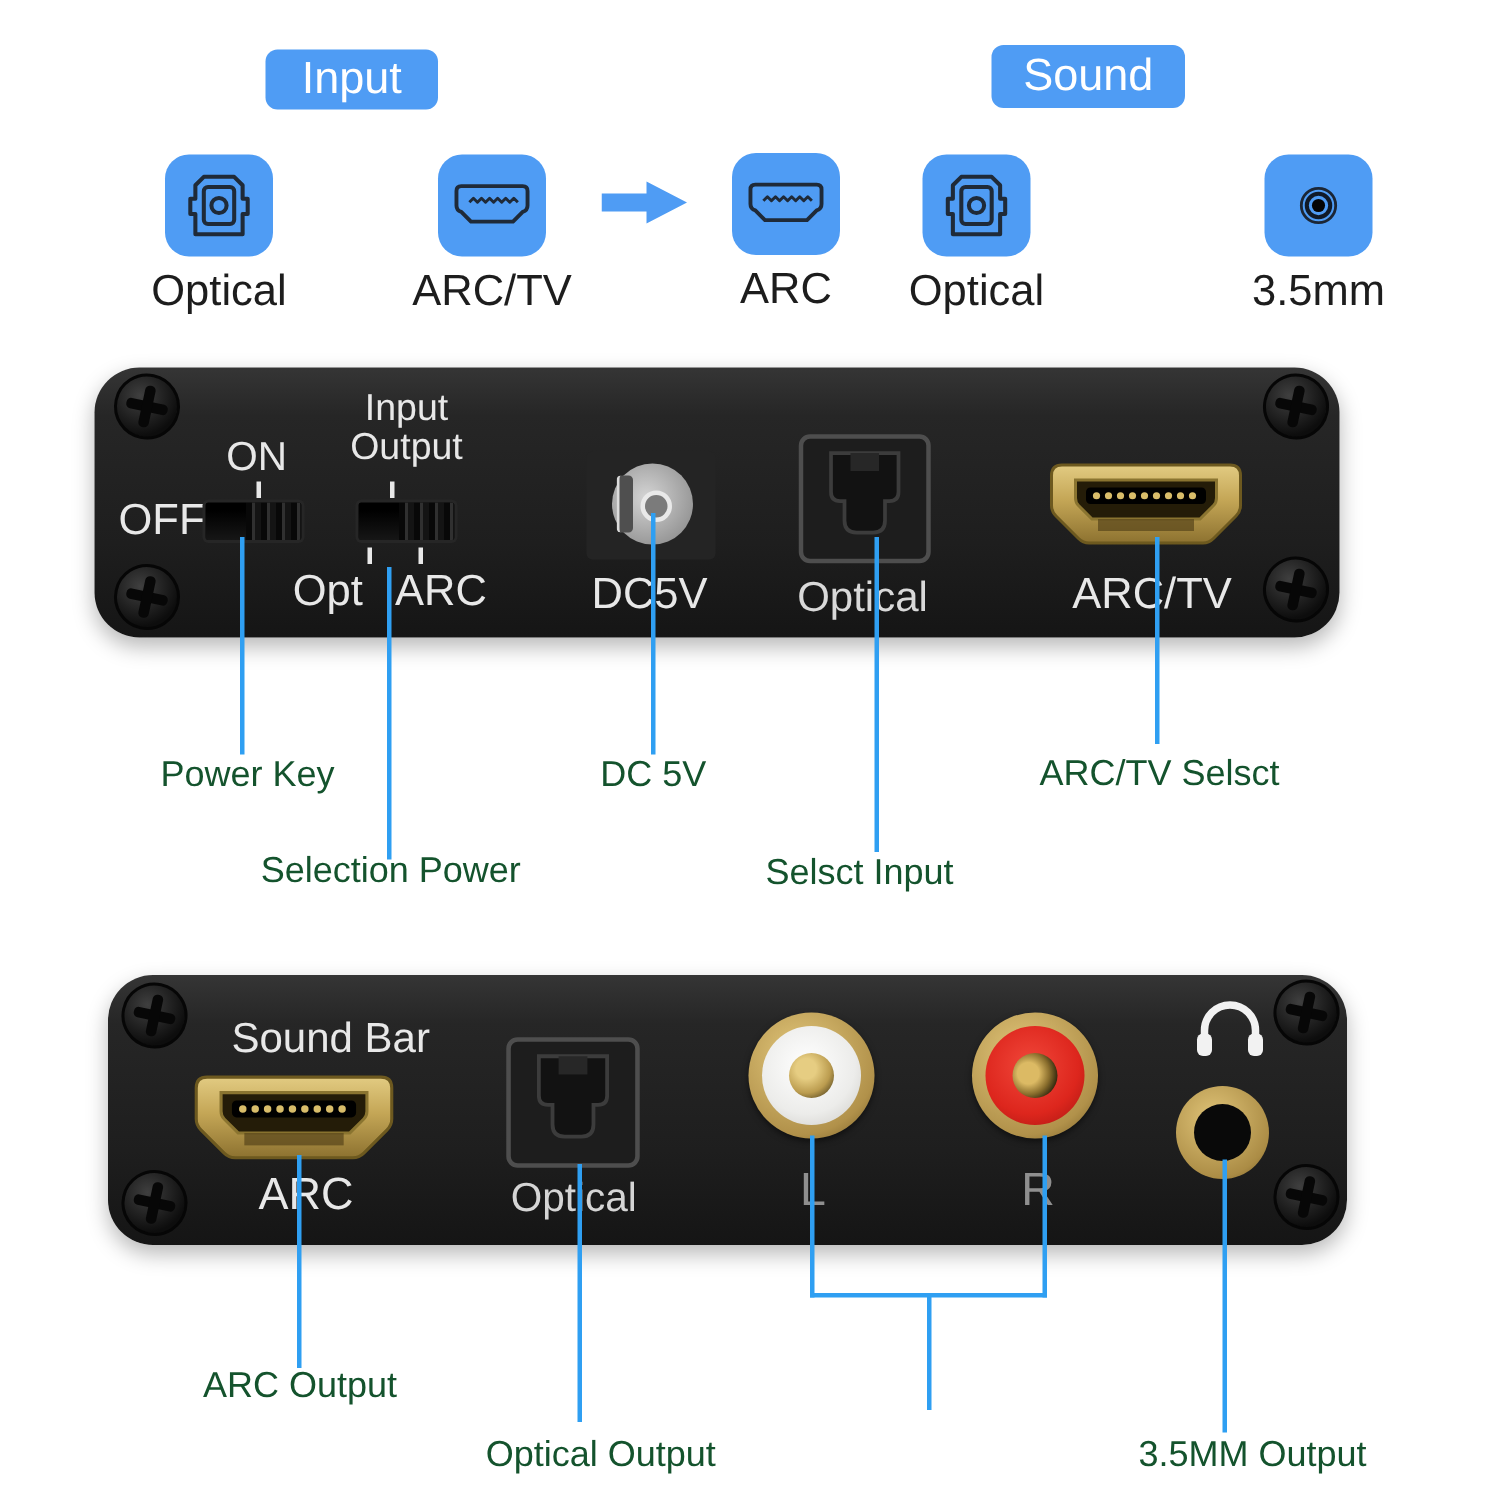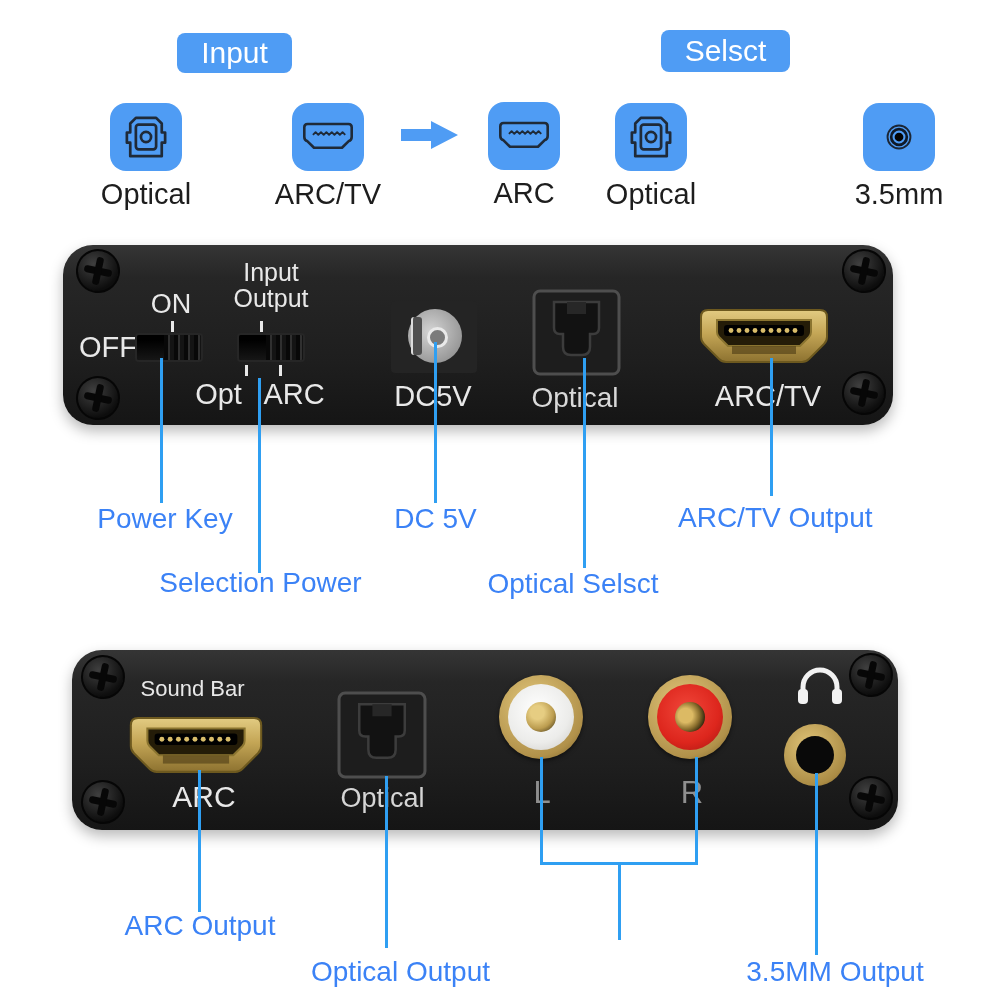--- a/index.html
+++ b/index.html
@@ -41,42 +41,42 @@
   .rca{position:absolute;width:84px;height:84px;border-radius:50%;
        background:radial-gradient(circle at 40% 35%, #e3c87c, #b1914a 70%, #6e5622);
        box-shadow:0 2px 4px rgba(0,0,0,.5);}
   .rca-ring{position:absolute;left:9px;top:9px;width:66px;height:66px;border-radius:50%;}
   .rca-core{position:absolute;left:27px;top:27px;width:30px;height:30px;border-radius:50%;}
   .jack-outer{position:absolute;width:62px;height:62px;border-radius:50%;
        background:radial-gradient(circle at 40% 35%, #e0c478, #ab8c45 72%, #6e5622);}
   .jack-hole{position:absolute;left:12px;top:12px;width:38px;height:38px;border-radius:50%;
        background:#090909;}
   .line{position:absolute;background:#2f9ff2;}
-  .callout{position:absolute;color:#3b82f6;font-size:28px;text-align:center;white-space:nowrap;}
+  .callout{position:absolute;color:#14532d;font-size:24px;text-align:center;white-space:nowrap;}
 </style>
 </head>
 <body>
 
 <div class="stage">
 
   <svg width="0" height="0" style="position:absolute" aria-hidden="true">
     <defs>
       <linearGradient id="gold" x1="0" y1="0" x2="0" y2="1">
         <stop offset="0" stop-color="#e2cb82"></stop>
         <stop offset="0.45" stop-color="#c4a656"></stop>
         <stop offset="1" stop-color="#8d7230"></stop>
       </linearGradient>
     </defs>
   </svg>
 
   <div class="badge" style="left:177px;top:33px;width:115px;height:40px">
     <span>Input</span>
   </div>
   <div class="badge" style="left:661px;top:30px;width:129px;height:42px">
-    <span>Selsct</span>
+    <span>Sound</span>
   </div>
 
   <div class="tile" style="left:91px;top:103px">
     <div class="tile-icon">
       <svg viewBox="0 0 48 48" width="54" height="54" fill="none" stroke="#1f2a38" stroke-width="2.4" stroke-linejoin="round">
         <path d="M15 7 L33 7 L38 12 L38 20 L41 20 L41 29 L38 29 L38 41 L10 41 L10 29 L7 29 L7 20 L10 20 L10 12 Z"></path>
         <rect x="15" y="13" width="18" height="22" rx="2.5"></rect>
         <circle cx="24" cy="24" r="4.5"></circle>
       </svg>
     </div>
@@ -112,21 +112,21 @@
       <svg viewBox="0 0 48 48" width="54" height="54" fill="none" stroke="#1f2a38" stroke-width="2.4" stroke-linejoin="round">
         <path d="M15 7 L33 7 L38 12 L38 20 L41 20 L41 29 L38 29 L38 41 L10 41 L10 29 L7 29 L7 20 L10 20 L10 12 Z"></path>
         <rect x="15" y="13" width="18" height="22" rx="2.5"></rect>
         <circle cx="24" cy="24" r="4.5"></circle>
       </svg>
     </div>
     <div class="tile-label">Optical</div>
   </div>
 
 
-  <div class="tile" style="left:844px;top:103px">
+  <div class="tile" style="left:824px;top:103px">
     <div class="tile-icon">
       <svg viewBox="0 0 48 48" width="50" height="50" fill="none">
         <circle cx="24" cy="24" r="11" stroke="#1b2635" stroke-width="1.8"></circle>
         <circle cx="24" cy="24" r="7.5" stroke="#101a28" stroke-width="2.6"></circle>
         <circle cx="24" cy="24" r="4.2" fill="#050505"></circle>
       </svg>
     </div>
     <div class="tile-label">3.5mm</div>
   </div>
 
@@ -196,31 +196,31 @@
   </div>
 
   <div class="line" style="left:160px;top:358px;width:3px;height:145px"></div>
   <div class="line" style="left:258px;top:378px;width:3px;height:195px"></div>
   <div class="line" style="left:434px;top:342px;width:3px;height:161px"></div>
   <div class="line" style="left:583px;top:358px;width:3px;height:210px"></div>
   <div class="line" style="left:770px;top:358px;width:3px;height:138px"></div>
 
   <div class="callout" style="left:70px;top:503px;width:190px">Power Key</div>
   <div class="callout" style="left:378px;top:503px;width:115px">DC 5V</div>
-  <div class="callout" style="left:678px;top:502px;width:190px">ARC/TV Output</div>
+  <div class="callout" style="left:678px;top:502px;width:190px">ARC/TV Selsct</div>
   <div class="callout" style="left:148px;top:567px;width:225px">Selection Power</div>
-  <div class="callout" style="left:483px;top:568px;width:180px">Optical Selsct</div>
+  <div class="callout" style="left:483px;top:568px;width:180px">Selsct Input</div>
 
   <div class="panel" style="left:72px;top:650px;width:826px;height:180px">
     <div class="screw" style="left:9px;top:5px"></div>
     <div class="screw" style="left:9px;top:130px"></div>
     <div class="screw" style="left:777px;top:3px"></div>
     <div class="screw" style="left:777px;top:126px"></div>
 
-    <div class="plabel" style="left:38px;top:26px;width:165px;font-size:22px">Sound Bar</div>
+    <div class="plabel" style="left:66px;top:26px;width:165px;font-size:28px">Sound Bar</div>
 
     <svg class="abs" style="left:53px;top:66px" width="142" height="60" viewBox="0 0 130 58">
       <path d="M9 2 h112 q7 0 7 7 v20 q0 4 -3 7 l-15 15 q-3 3 -7 3 h-76 q-4 0 -7 -3 L5 36 q-3 -3 -3 -7 V9 q0 -7 7 -7 z" fill="url(#gold)" stroke="#6d591f" stroke-width="2"></path>
       <path d="M18 12 h94 v12 q0 3 -2 5 l-9 9 h-72 l-9 -9 q-2 -2 -2 -5 z" fill="#241c08" stroke="#8a7430" stroke-width="2"></path>
       <rect x="25" y="17" width="80" height="11" rx="3" fill="#000"></rect>
       <circle cx="32" cy="22.5" r="2.4" fill="#d9bd6a"></circle>
         <circle cx="40" cy="22.5" r="2.4" fill="#d9bd6a"></circle>
       <circle cx="48" cy="22.5" r="2.4" fill="#d9bd6a"></circle>
         <circle cx="56" cy="22.5" r="2.4" fill="#d9bd6a"></circle>
       <circle cx="64" cy="22.5" r="2.4" fill="#d9bd6a"></circle>

